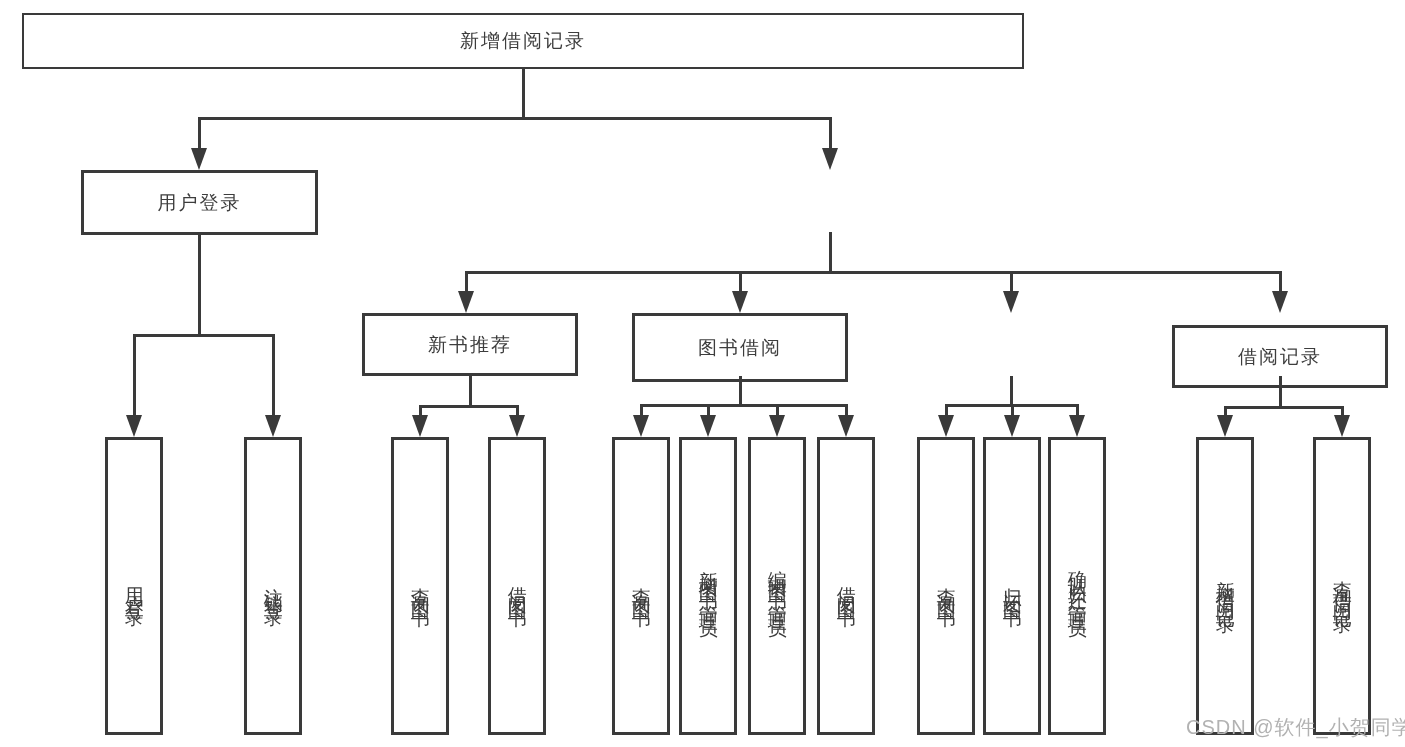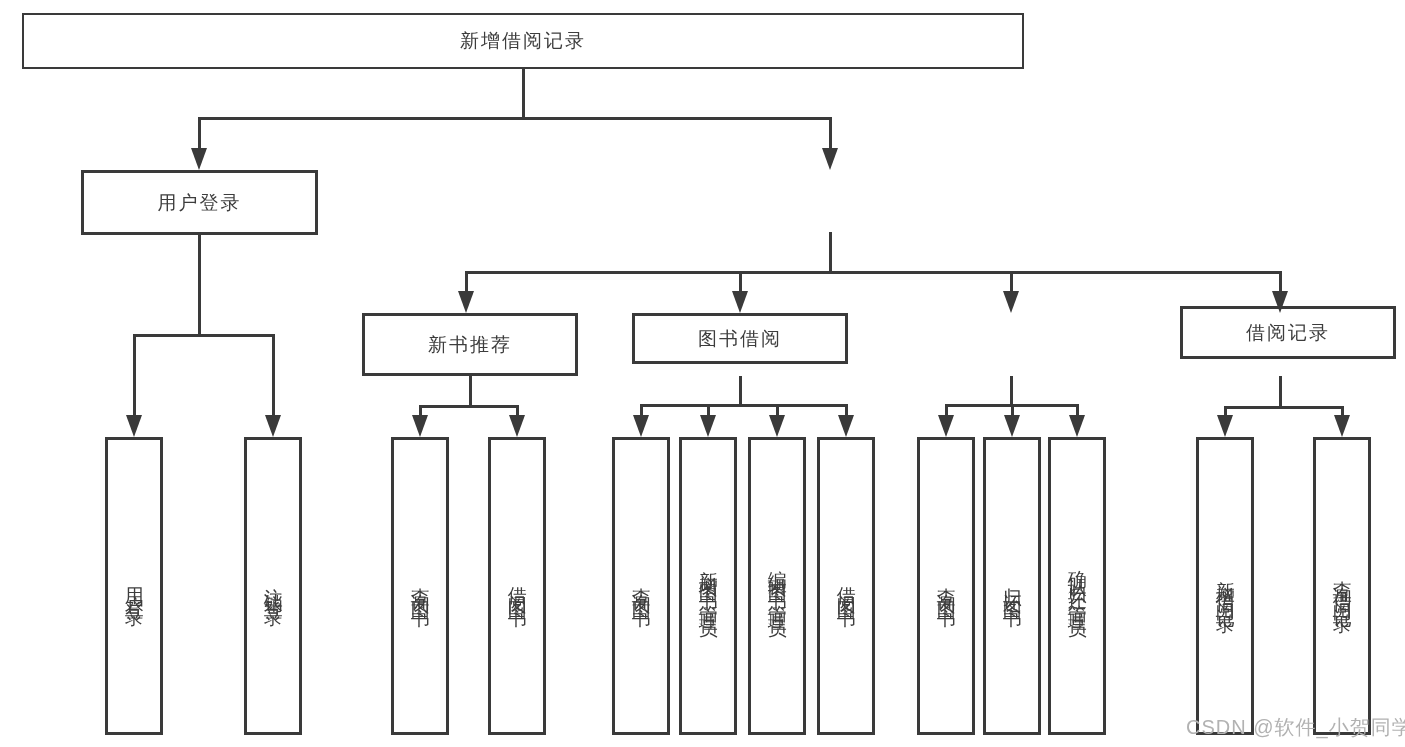--- a/index.html
+++ b/index.html
@@ -79,26 +79,26 @@
 
   <div class="hbox" style="left:81px;top:170px;width:237px;height:65px;">
     <span class="lbl">用户登录</span>
   </div>
 
 
   <div class="hbox" style="left:362px;top:313px;width:216px;height:63px;justify-content:center;">
     <span class="lbl">新书推荐</span>
   </div>
 
-  <div class="hbox" style="left:632px;top:313px;width:216px;height:51px;">
+  <div class="hbox" style="left:632px;top:313px;width:216px;height:69px;">
     <span class="lbl">图书借阅</span>
   </div>
 
 
-  <div class="hbox" style="left:1172px;top:306px;width:216px;height:53px;margin-left:8px;">
+  <div class="hbox" style="left:1172px;top:325px;width:216px;height:63px;">
     <span class="lbl">借阅记录</span>
   </div>
 
   <div class="vbox" style="left:105px;">
     <span class="lbl-v">用户登录</span>
   </div>
   <div class="vbox" style="left:244px;">
     <span class="lbl-v">注销登录</span>
   </div>
 

